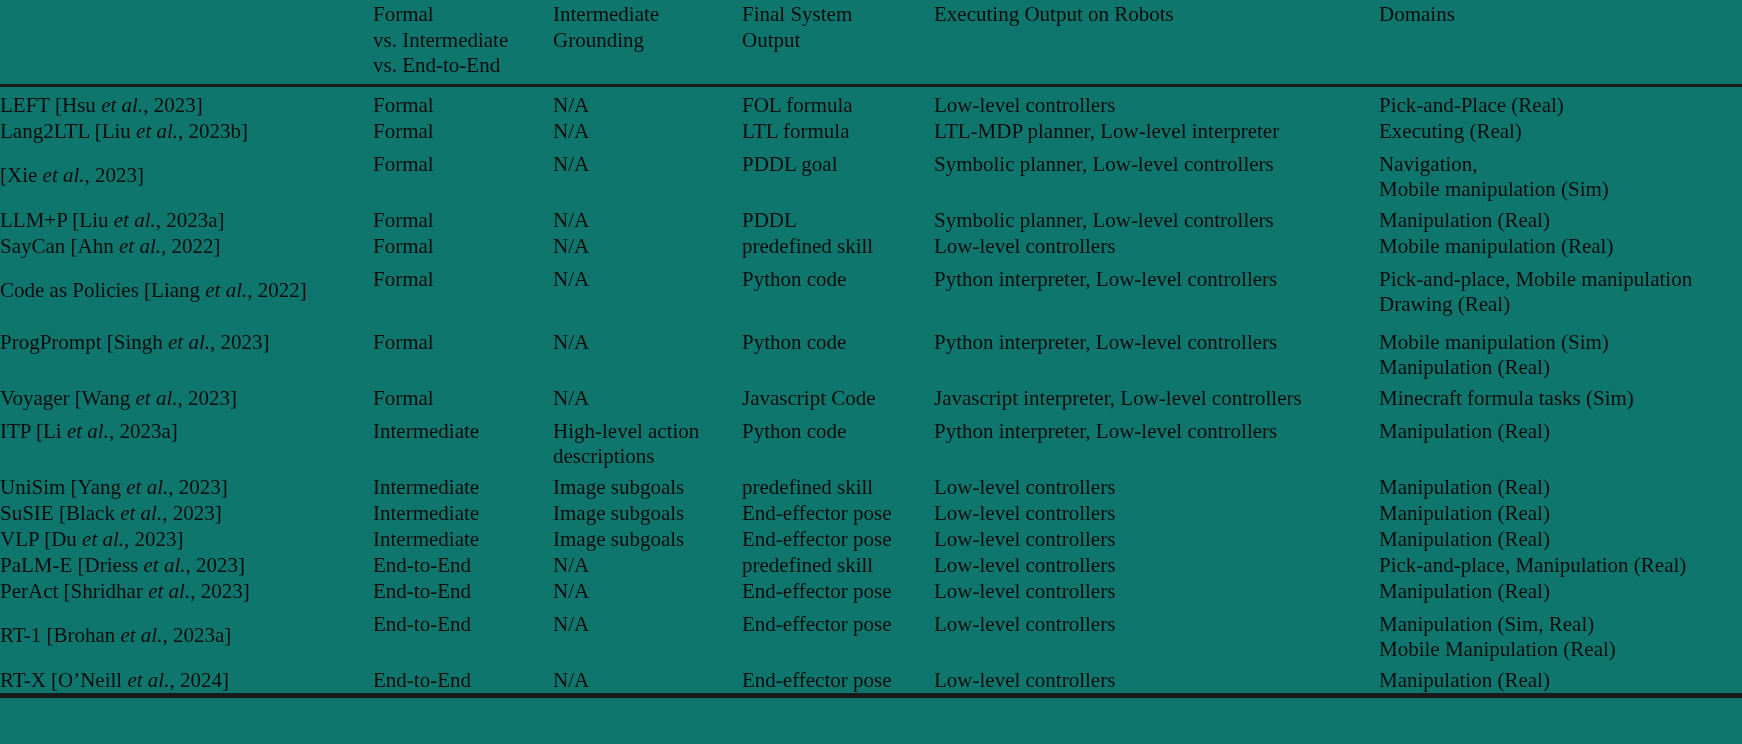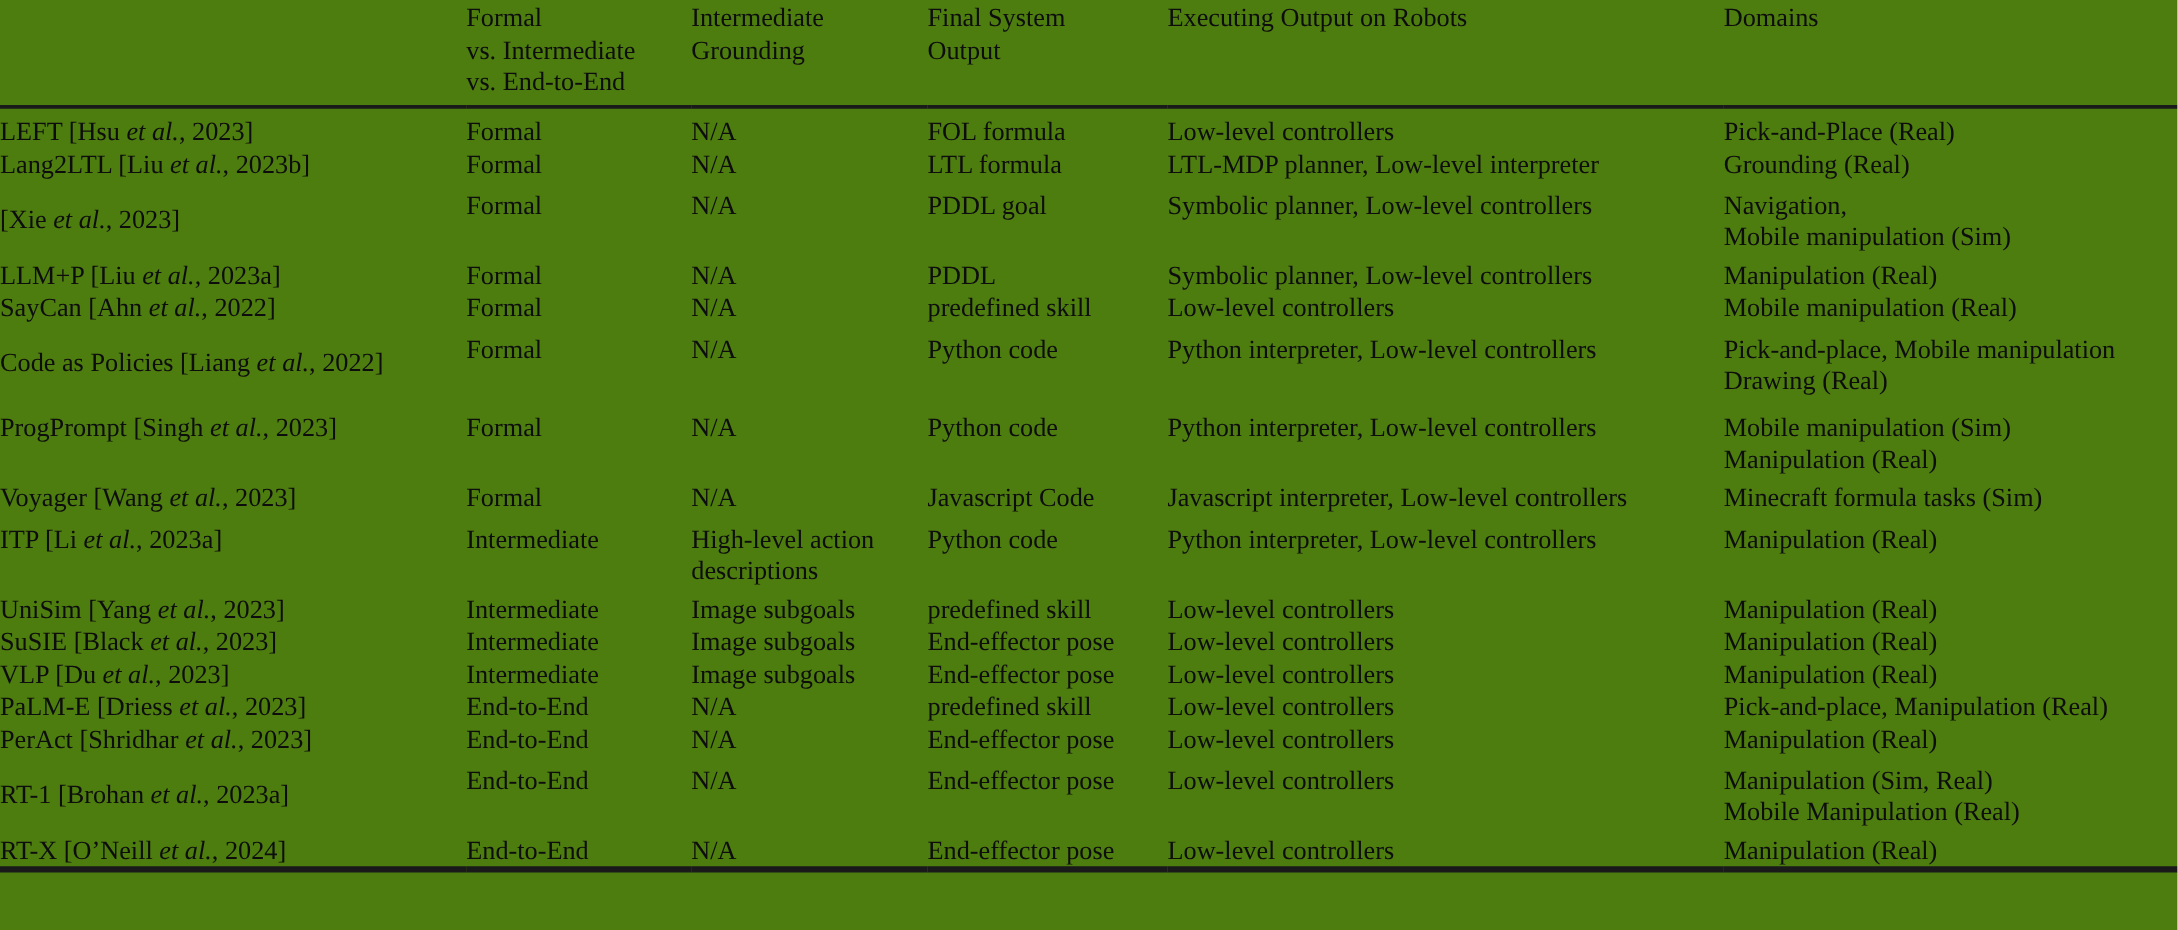--- a/index.html
+++ b/index.html
@@ -1,20 +1,20 @@
 <!DOCTYPE html>
 <html><head>
 <meta charset="utf-8">
 <style>
   html, body { margin: 0; padding: 0; background: #ffffff; }
   .page {
     position: relative;
     width: 1742px;
     height: 744px;
-    background: #4d7c0f;
+    background: #0f766e;
     overflow: hidden;
     font-family: "Liberation Serif", "DejaVu Serif", serif;
     color: #0d0d0d;
   }
   table.cmp {
     border-collapse: collapse;
     table-layout: fixed;
     width: 1742px;
     font-size: 21px;
     color: #0d0d0d;
@@ -101,21 +101,21 @@
         </tr>
         <tr>
           <th class="sys">Lang2LTL [Liu <i class="etal">et al.</i>, 2023b]</th>
           <td>Formal</td>
           <td>
             <div>N/A</div>
           </td>
           <td>LTL formula</td>
           <td>LTL-MDP planner, Low-level interpreter</td>
           <td>
-            <div>Grounding (Real)</div>
+            <div>Executing (Real)</div>
           </td>
         </tr>
         <tr class="tall label-mid">
           <th class="sys">[Xie <i class="etal">et al.</i>, 2023]</th>
           <td>Formal</td>
           <td>
             <div>N/A</div>
           </td>
           <td>PDDL goal</td>
           <td>Symbolic planner, Low-level controllers</td>

